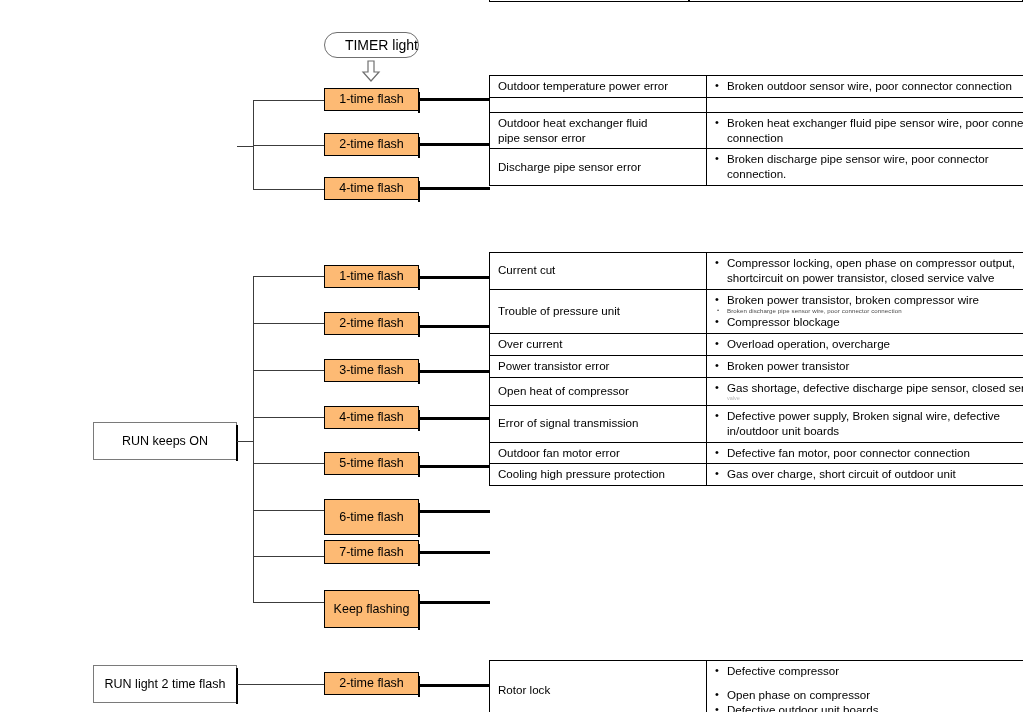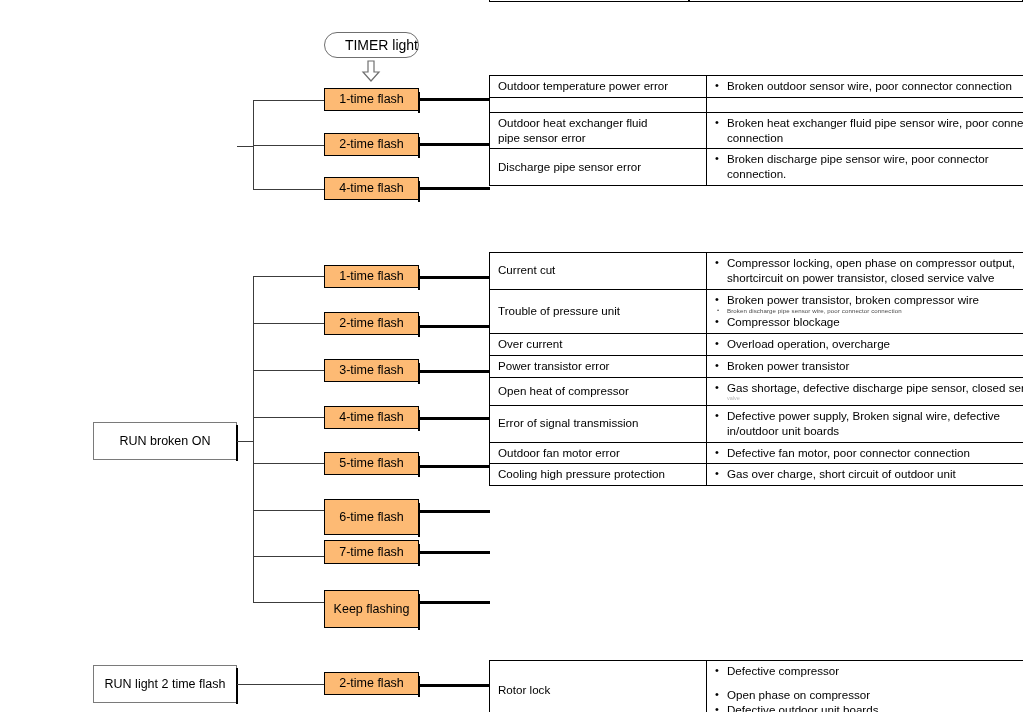--- a/index.html
+++ b/index.html
@@ -212,21 +212,21 @@
       <td class="c2">
         <ul class="blist">
           <li>Broken discharge pipe sensor wire, poor connector connection.</li>
         </ul>
       </td>
     </tr>
   </tbody>
     </table>
 
   <div class="abs node-box shadow-rb" style="left:93px; top:422px; width:144px; height:38px;">
-    <span>RUN broken ON</span>
+    <span>RUN keeps ON</span>
   </div>
 
   <div class="line-h" style="left:237px; top:441px; width:16px;"></div>
   <div class="line-v" style="left:253px; top:276px; height:326px;"></div>
 
   <div class="line-h" style="left:253px; top:276px; width:71px;"></div>
   <div class="line-h" style="left:253px; top:323px; width:71px;"></div>
   <div class="line-h" style="left:253px; top:370px; width:71px;"></div>
   <div class="line-h" style="left:253px; top:417px; width:71px;"></div>
   <div class="line-h" style="left:253px; top:463px; width:71px;"></div>

